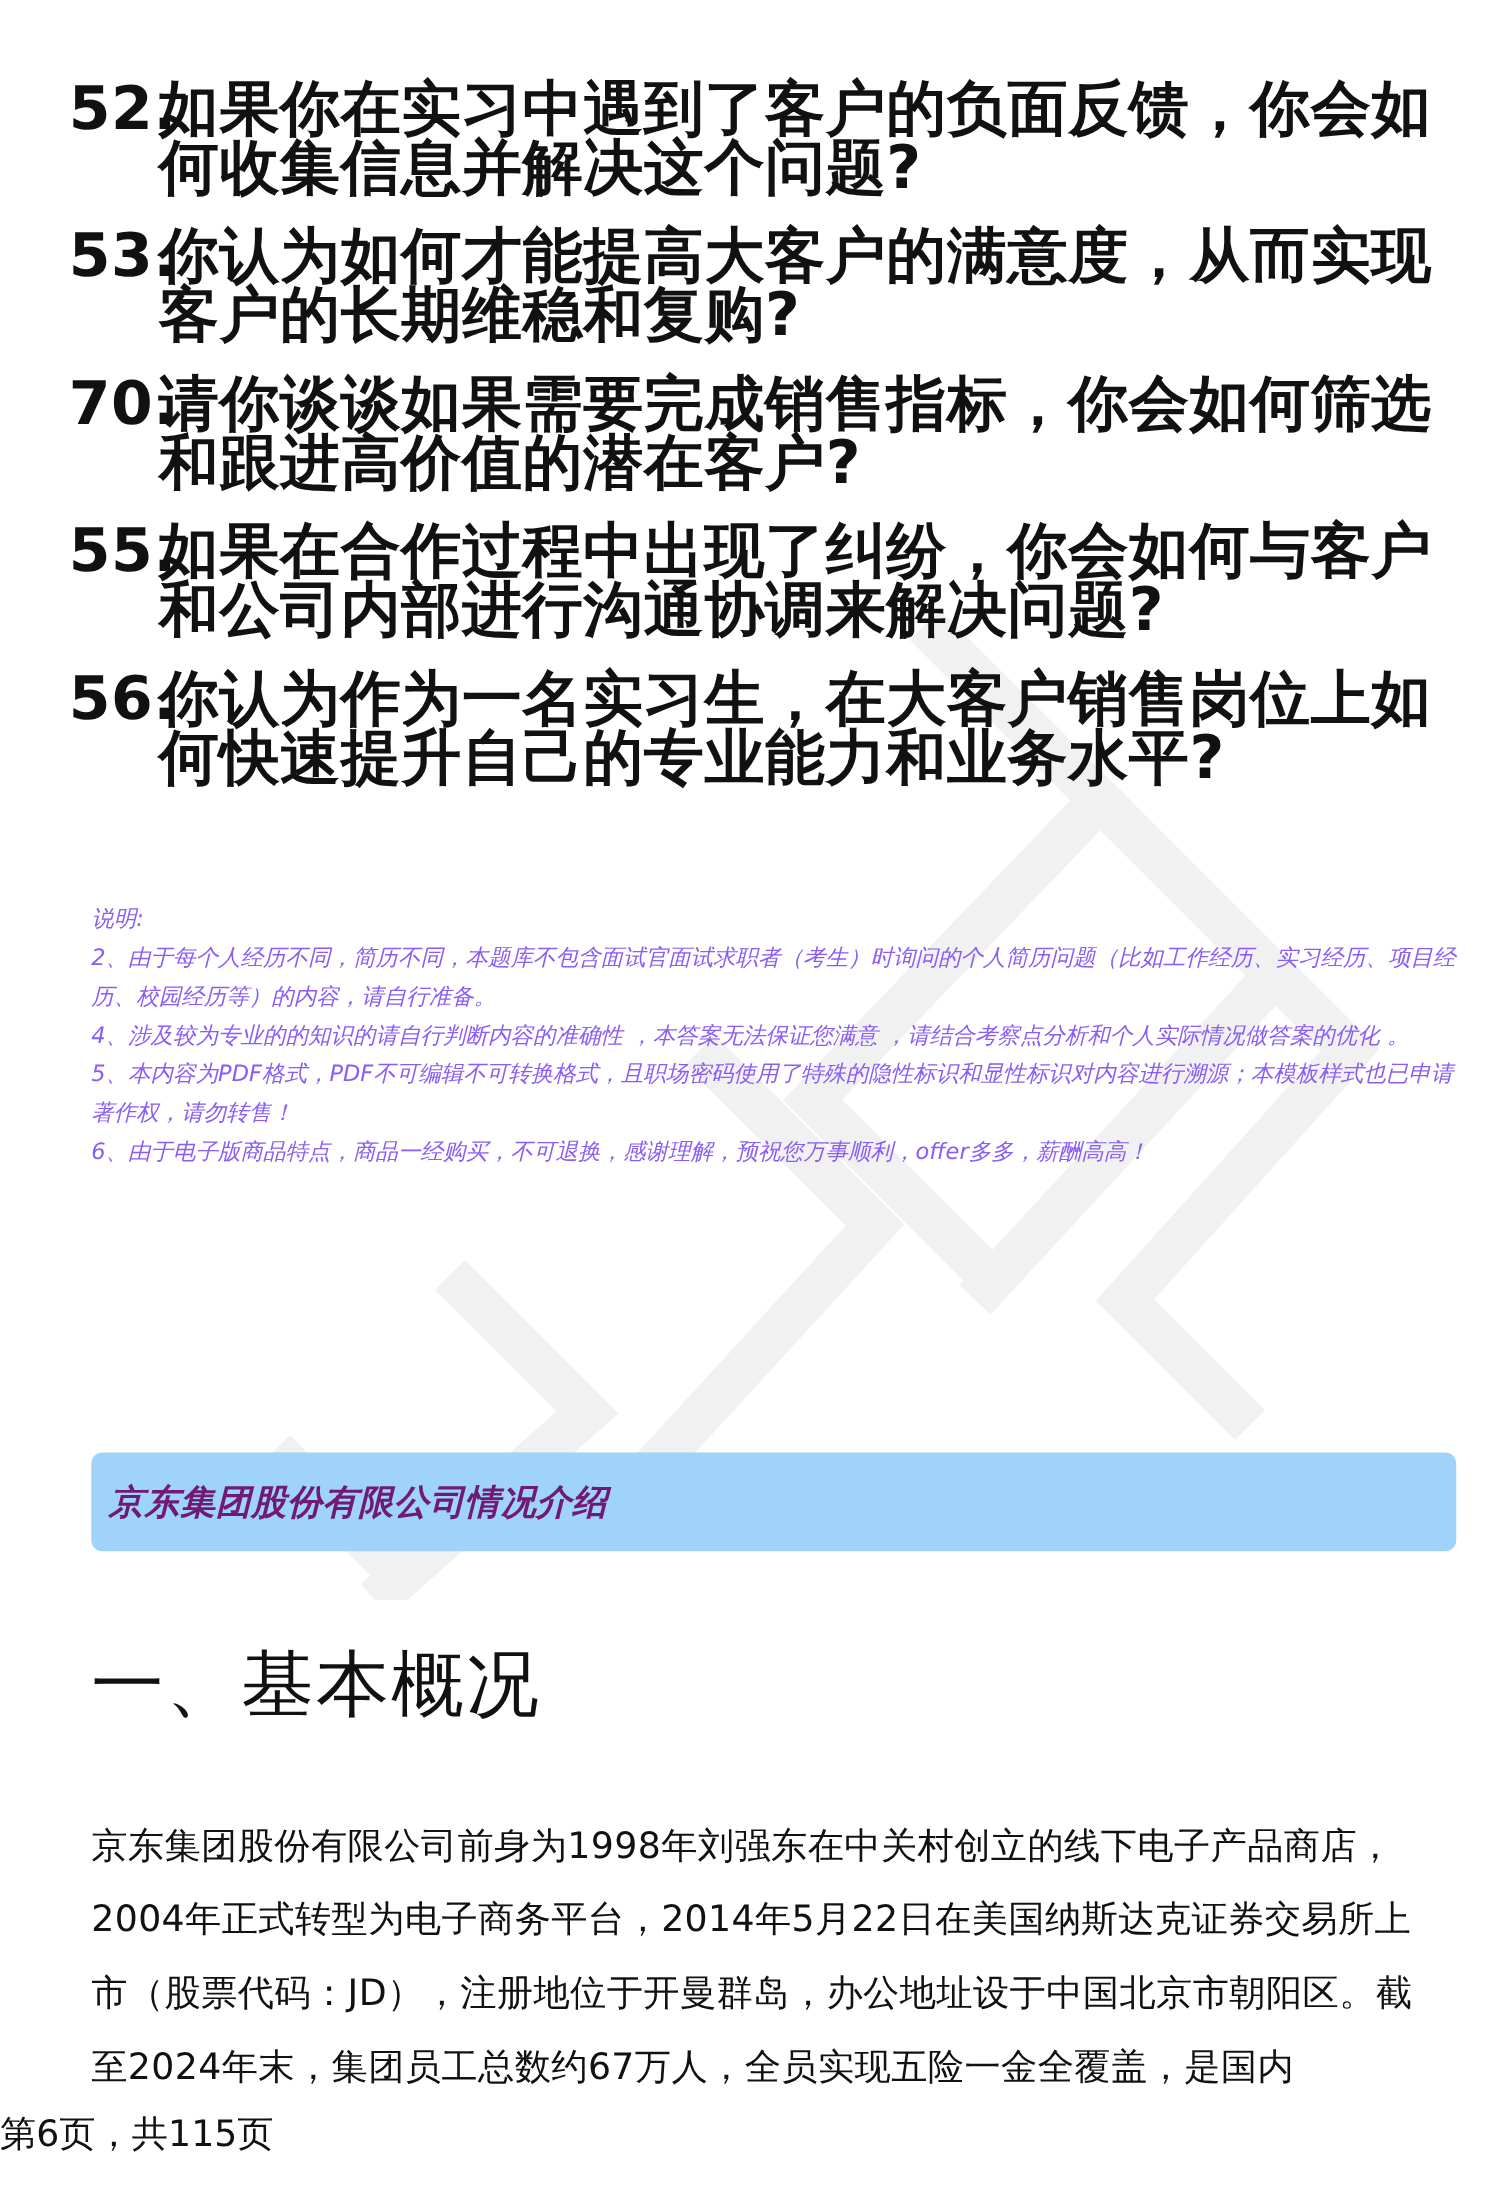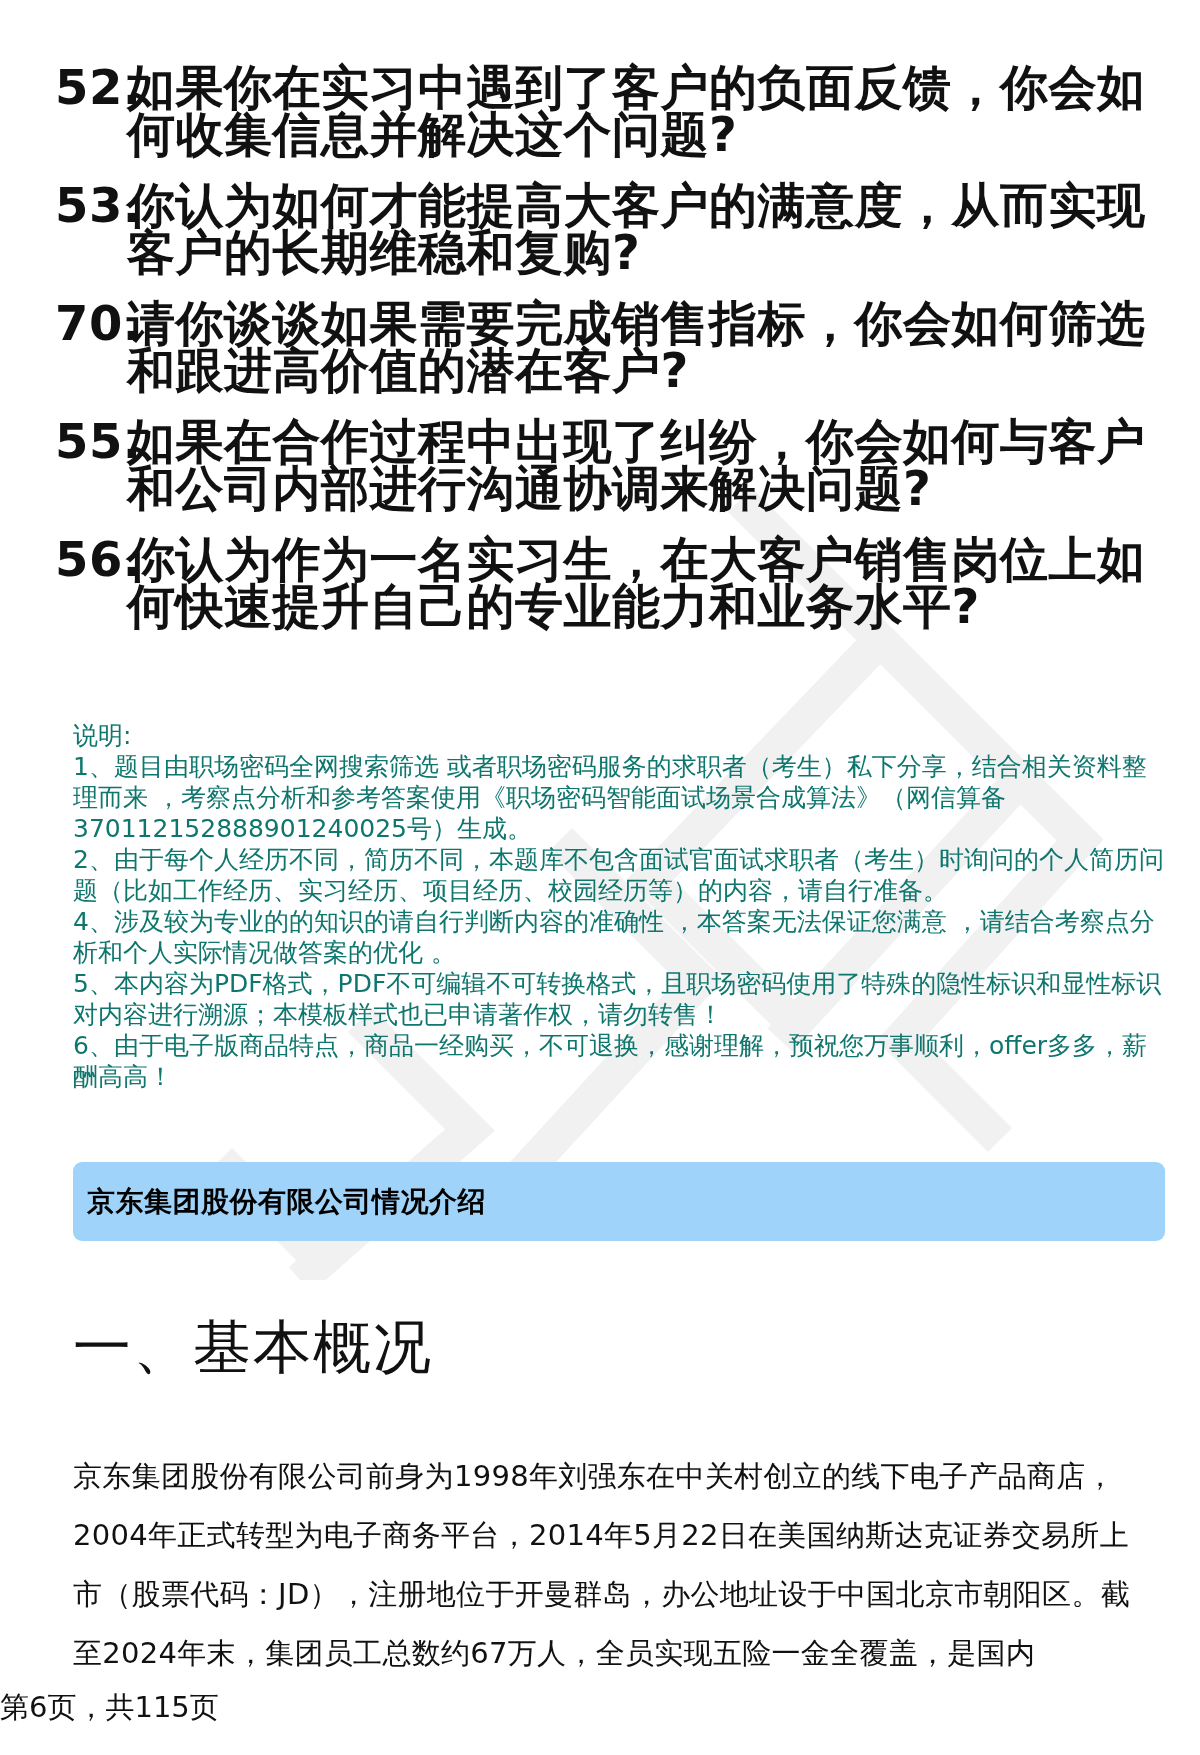--- a/index.html
+++ b/index.html
@@ -44,44 +44,46 @@
     }
     .question .text {
       flex: 1;
       width: 1000px;
     }
     .notes {
       position: absolute;
       left: 73px;
       top: 720px;
       width: 1095px;
-      font-size: 25px;
+      font-size: 18px;
       line-height: 31px;
-      color: #0f766e;
+      color: #8b5cf6;
+      font-style: italic;
     }
     .notes p {
       margin: 0;
     }
     .banner {
       position: absolute;
       left: 73px;
       top: 1162px;
       width: 1092px;
       height: 79px;
       background: #9fd3fa;
       border-radius: 9px;
       display: flex;
       align-items: center;
     }
     .banner span {
       margin-left: 14px;
       font-size: 28px;
       font-weight: bold;
-      color: #000000;
+      color: #701a75;
       letter-spacing: 0.5px;
+      font-style: italic;
     }
     .section-heading {
       position: absolute;
       left: 73px;
       top: 1312px;
       font-size: 58px;
       font-weight: normal;
       letter-spacing: 2px;
       margin: 0;
       line-height: 70px;
@@ -142,21 +144,20 @@
     <span class="text">如果在合作过程中出现了纠纷，你会如何与客户和公司内部进行沟通协调来解决问题?</span>
   </div>
 
   <div class="question" style="top:536px;justify-content:space-between;">
     <span class="num">56.</span>
     <span class="text">你认为作为一名实习生，在大客户销售岗位上如何快速提升自己的专业能力和业务水平?</span>
   </div>
 
   <div class="notes">
     <p>说明:</p>
-    <p>1、题目由职场密码全网搜索筛选 或者职场密码服务的求职者（考生）私下分享，结合相关资料整理而来 ，考察点分析和参考答案使用《职场密码智能面试场景合成算法》（网信算备370112152888901240025号）生成。</p>
     <p>2、由于每个人经历不同，简历不同，本题库不包含面试官面试求职者（考生）时询问的个人简历问题（比如工作经历、实习经历、项目经历、校园经历等）的内容，请自行准备。</p>
     <p>4、涉及较为专业的的知识的请自行判断内容的准确性 ，本答案无法保证您满意 ，请结合考察点分析和个人实际情况做答案的优化 。</p>
     <p>5、本内容为PDF格式，PDF不可编辑不可转换格式，且职场密码使用了特殊的隐性标识和显性标识对内容进行溯源；本模板样式也已申请著作权，请勿转售！</p>
     <p>6、由于电子版商品特点，商品一经购买，不可退换，感谢理解，预祝您万事顺利，offer多多，薪酬高高！</p>
   </div>
 
   <div class="banner">
     <span>京东集团股份有限公司情况介绍</span>
   </div>
 

